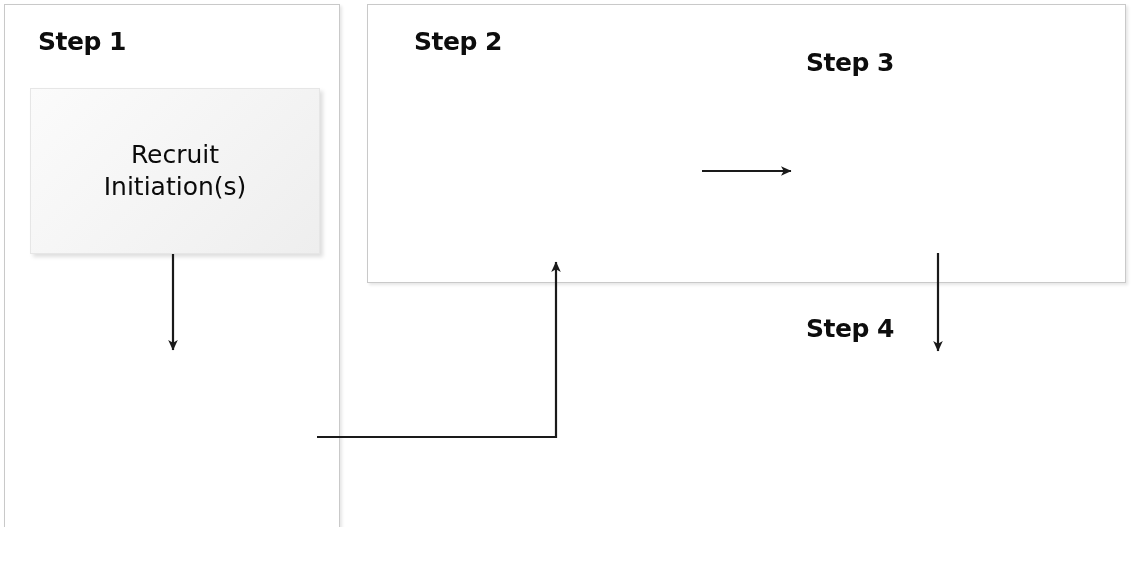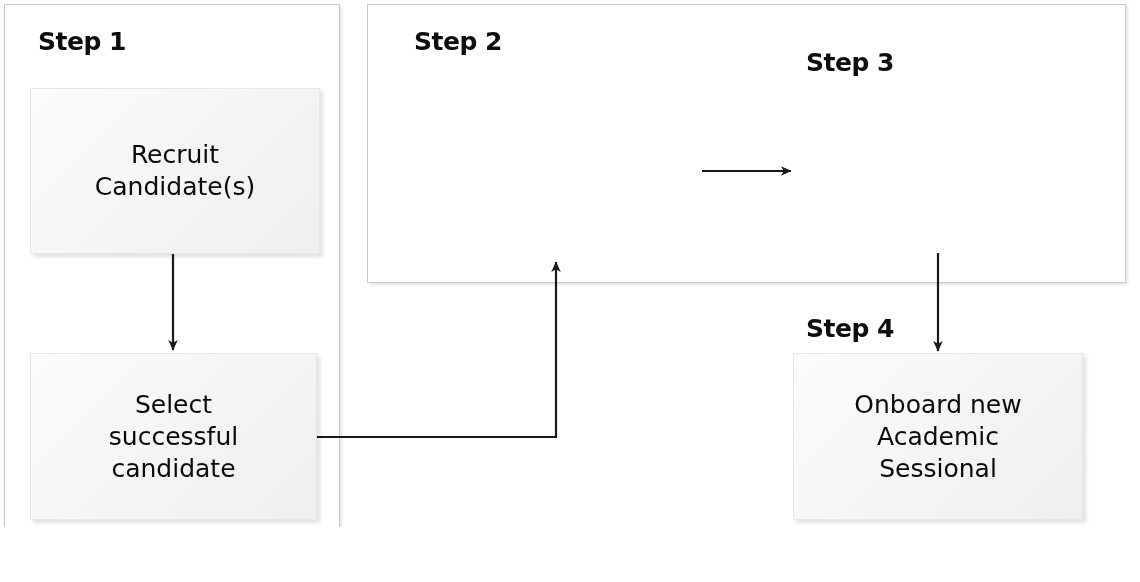--- a/index.html
+++ b/index.html
@@ -109,21 +109,15 @@
       <line x1="938" y1="253" x2="938" y2="351" stroke="#1a1a1a" stroke-width="2.2" marker-end="url(#ah)"></line>
     </g>
   </svg>
 
   <div class="step-label" id="label-step1">Step 1</div>
   <div class="step-label" id="label-step2">Step 2</div>
   <div class="step-label" id="label-step3">Step 3</div>
   <div class="step-label" id="label-step4">Step 4</div>
 
   <div class="node" id="node-recruit">Recruit
-Candidate(s)</div>
-  <div class="node" id="node-select">Select
-successful
-candidate</div>
-  <div class="node" id="node-onboard">Onboard new
-Academic
-Sessional</div>
+Initiation(s)</div>
 
 </div>
 
 </body></html>

